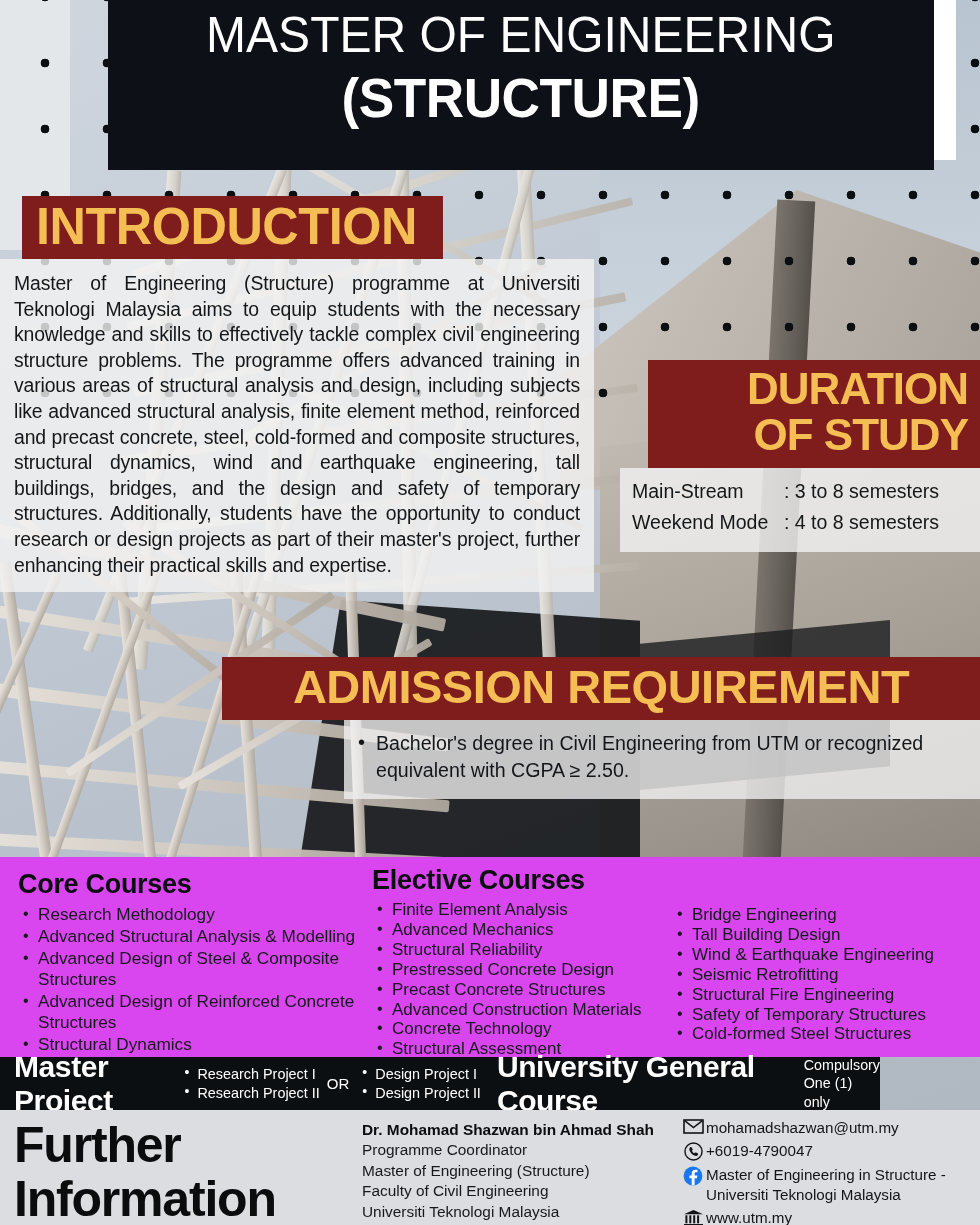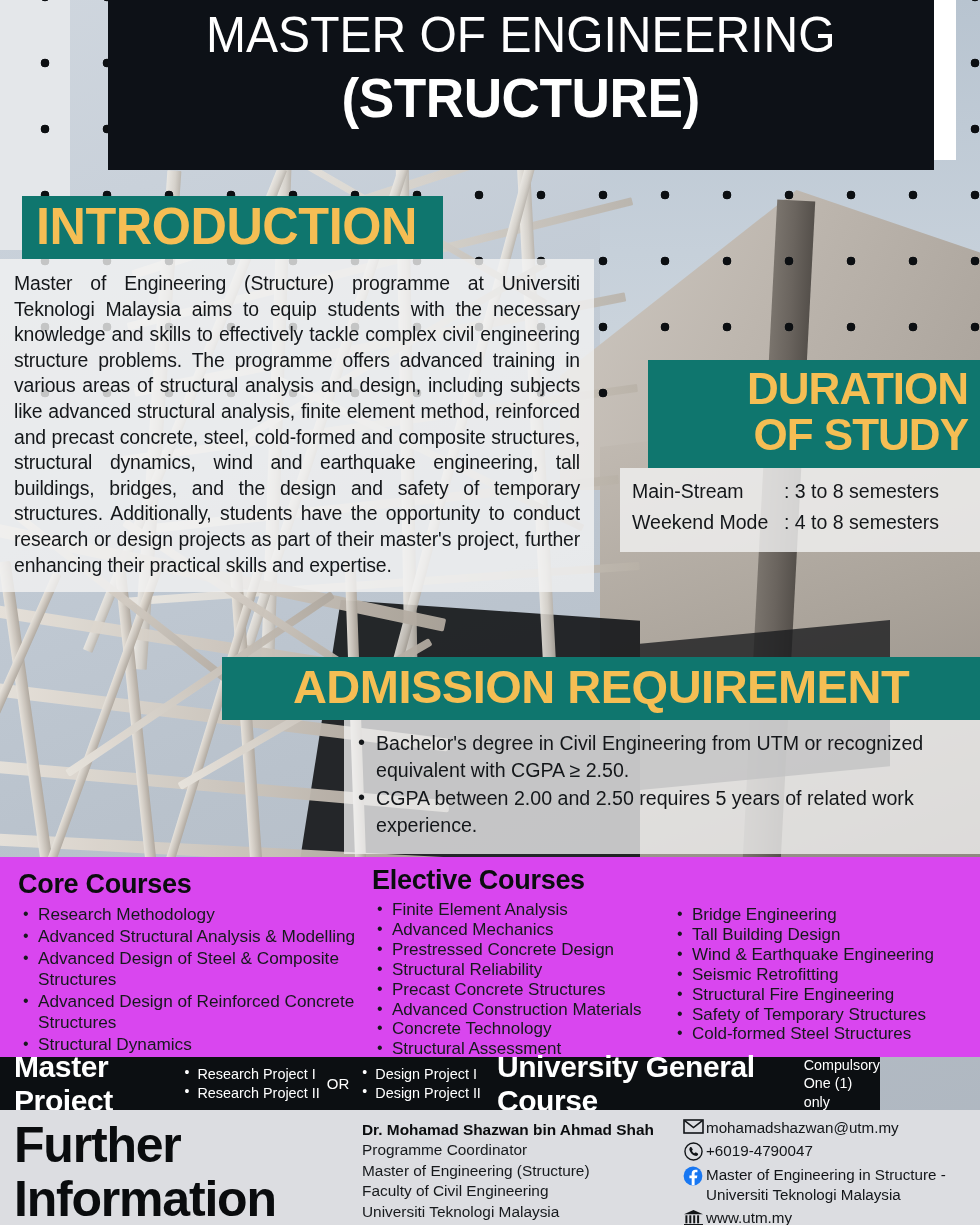--- a/index.html
+++ b/index.html
@@ -103,21 +103,21 @@
     transform:scaleX(.96); transform-origin:center;
   }
   .title-sub {
     color:#fff; font-size:56px; font-weight:700; line-height:64px;
     letter-spacing:-0.5px; white-space:nowrap;
     transform:scaleX(.95); transform-origin:center;
   }
 
   
   .banner {
-    background:#0f766e; display:inline-block;
+    background:#7f1d1d; display:inline-block;
     padding:4px 14px 7px 14px;
   }
   .banner .btxt {
     color:#f5be54; font-weight:700; letter-spacing:-0.5px; line-height:1;
     display:block;
   }
 
   
   .intro-wrap { position:absolute; left:0; top:196px; width:594px; z-index:6; }
   .intro-banner { margin-left:22px; }
@@ -301,21 +301,20 @@
     </div>
   </div>
 
   <div class="adm-wrap">
     <div class="banner adm-banner">
       <span class="btxt">ADMISSION REQUIREMENT</span>
     </div>
     <div class="adm-body">
       <ul>
         <li>Bachelor's degree in Civil Engineering from UTM or recognized equivalent with CGPA ≥ 2.50.</li>
-        <li>CGPA between 2.00 and 2.50 requires 5 years of related work experience.</li>
       </ul>
     </div>
   </div>
 
   <div class="courses">
 
     <div class="col-core">
       <div class="course-h">Core Courses</div>
       <ul class="clist">
         <li>Research Methodology</li>
@@ -324,22 +323,22 @@
         <li>Advanced Design of Reinforced Concrete Structures</li>
         <li>Structural Dynamics</li>
       </ul>
     </div>
 
     <div class="col-el1">
       <div class="course-h">Elective Courses</div>
       <ul class="clist">
         <li>Finite Element Analysis</li>
         <li>Advanced Mechanics</li>
+        <li>Structural Reliability</li>
         <li>Prestressed Concrete Design</li>
-        <li>Structural Reliability</li>
         <li>Precast Concrete Structures</li>
         <li>Advanced Construction Materials</li>
         <li>Concrete Technology</li>
         <li>Structural Assessment</li>
       </ul>
     </div>
 
     <div class="col-el2">
       <ul class="clist">
         <li>Bridge Engineering</li>

